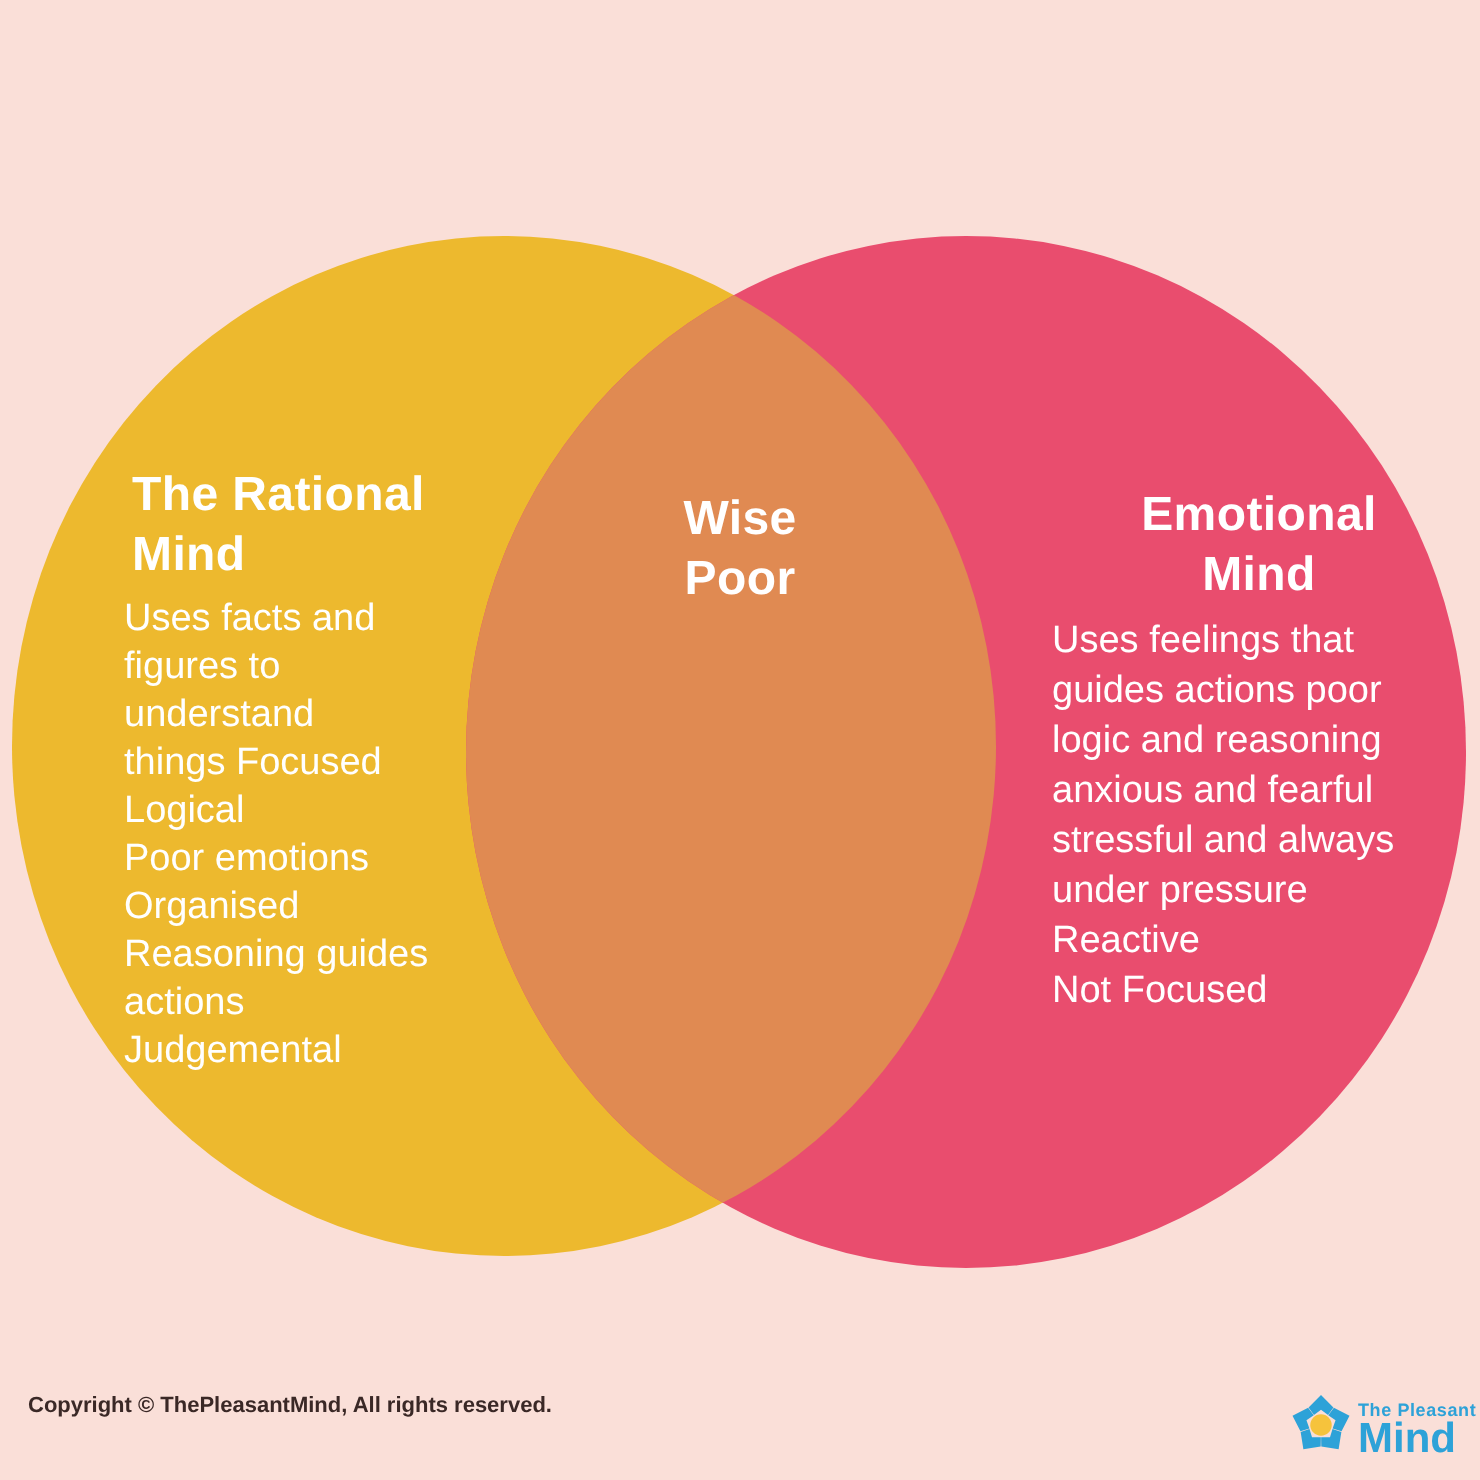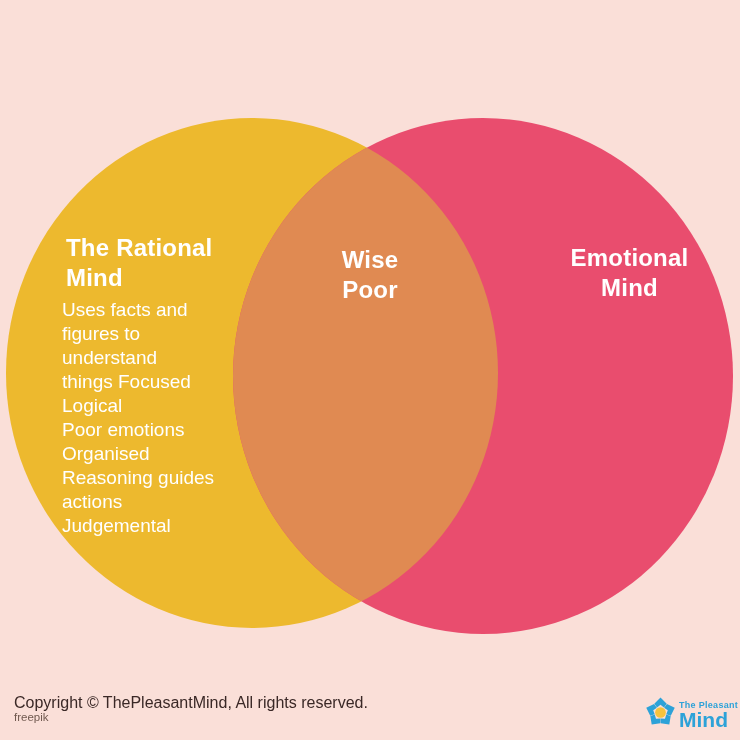--- a/index.html
+++ b/index.html
@@ -57,22 +57,22 @@
   .block-right { left: 526px; top: 243px; width: 205px; }
   .block-right .circle-title { margin-left: 2px; text-align: center; }
   .block-right .circle-body { line-height: 25px; }
 
   .footer-left {
     position: absolute;
     left: 14px;
     top: 696px;
   }
   .copyright-line {
-    font-size: 16px;
-    font-weight: 400;
+    font-size: 11px;
+    font-weight: 700;
     color: #3a2826;
     line-height: 14px;
   }
   .credit-line {
     font-size: 11.5px;
     font-weight: 400;
     color: #70594f;
     line-height: 14px;
   }
   .logo {
@@ -139,25 +139,32 @@
   </div>
 
   <div class="text-block block-middle-title">
     <h2 class="circle-title">Wise
 Poor</h2>
   </div>
 
   <div class="text-block block-right">
     <h2 class="circle-title">Emotional
 Mind</h2>
+    <p class="circle-body">Uses feelings that
+guides actions poor
+logic and reasoning
+anxious and fearful
+stressful and always
+under pressure
+Reactive
+Not Focused</p>
   </div>
 
   <div class="footer-left">
     <div class="copyright-line">Copyright © ThePleasantMind, All rights reserved.</div>
-    <div class="credit-line">freepik</div>
   </div>
 
   <div class="logo">
     <svg class="logo-icon" viewBox="0 0 30 30">
       <g fill="#2da2d8">
         <g transform="rotate(0 15 15)">
           <path d="M15,0.5 L21,6.5 L18.4,10.2 L15,7.6 L11.6,10.2 L9,6.5 Z"></path>
         </g>
         <g transform="rotate(72 15 15)">
           <path d="M15,0.5 L21,6.5 L18.4,10.2 L15,7.6 L11.6,10.2 L9,6.5 Z"></path>

